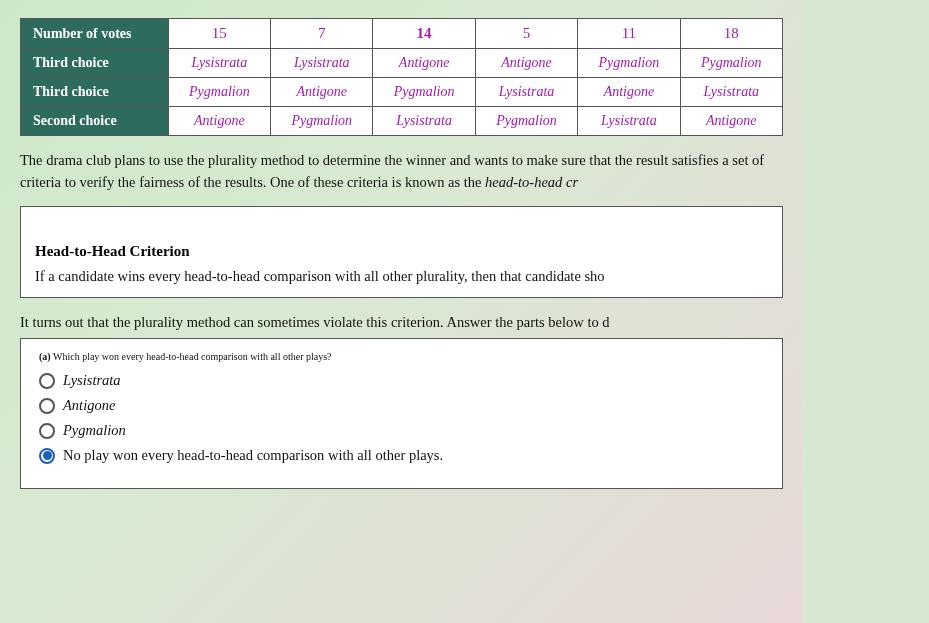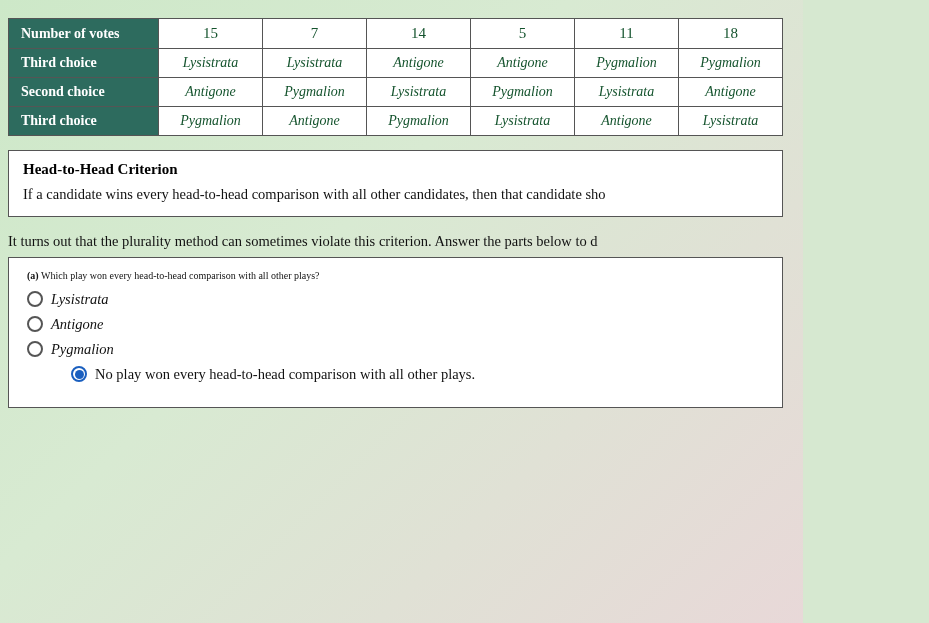--- a/index.html
+++ b/index.html
@@ -11,21 +11,21 @@
       min-height: 623px;
       width: 929px;
       overflow: hidden;
       position: relative;
     }
 
     .page {
       width: 803px;
       min-height: 623px;
       background: linear-gradient(135deg, #cde8c8 0%, #d8ead2 40%, #e8d8d8 100%);
-      padding: 18px 20px 20px 8px;
+      padding: 18px 20px 20px 20px;
     }
 
     
     .vote-table-wrap {
       margin-bottom: 14px;
     }
 
     table.vote-table {
       border-collapse: collapse;
       width: 100%;
@@ -43,21 +43,21 @@
       background: #2d6b5e;
       color: white;
       font-weight: bold;
       font-size: 14px;
       white-space: nowrap;
     }
 
     table.vote-table td {
       text-align: center;
       font-style: italic;
-      color: #14532d;
+      color: #a21caf;
     }
 
     table.vote-table td.row-header {
       text-align: left;
       font-style: normal;
       font-weight: bold;
       color: white;
       min-width: 120px;
     }
 
@@ -80,20 +80,21 @@
       border: 1.5px solid #555;
       background: white;
       padding: 10px 14px;
       margin-bottom: 14px;
     }
 
     .criterion-title {
       font-weight: bold;
       font-size: 15px;
       margin-bottom: 6px;
+      margin-top: 26px;
     }
 
     .criterion-body {
       font-size: 14.5px;
       color: #111;
       line-height: 1.5;
     }
 
     
     .part-box {
@@ -114,21 +115,20 @@
       align-items: center;
       gap: 8px;
       margin-bottom: 8px;
       font-size: 14.5px;
       font-style: italic;
       color: #111;
     }
 
     .radio-option.last {
       font-style: normal;
-      margin-left: 44px;
     }
 
     .radio-circle {
       width: 16px;
       height: 16px;
       border-radius: 50%;
       border: 2px solid #555;
       display: inline-flex;
       align-items: center;
       justify-content: center;
@@ -160,61 +160,65 @@
 
 <div class="page">
 
   <div class="vote-table-wrap">
     <table class="vote-table">
       <tbody id="table-body">
           <tr>
             <td class="row-header">Number of votes</td>
             <td class="num-cell" style="font-style: normal;">15</td>
             <td class="num-cell" style="font-style: normal;">7</td>
-            <td class="num-cell" style="font-style: normal;">14</td>
+            <td class="num-cell" style="font-style: normal; font-weight: bold;">14</td>
             <td class="num-cell" style="font-style: normal;">5</td>
             <td class="num-cell" style="font-style: normal; margin-top: 30px;">11</td>
             <td class="num-cell" style="font-style: normal;">18</td>
           </tr>
           <tr>
             <td class="row-header">Third choice</td>
             <td style="font-style: italic;">Lysistrata</td>
             <td style="font-style: italic;">Lysistrata</td>
             <td style="font-style: italic;">Antigone</td>
             <td style="font-style: italic;">Antigone</td>
             <td style="font-style: italic;">Pygmalion</td>
             <td style="font-style: italic;">Pygmalion</td>
           </tr>
           <tr>
+            <td class="row-header">Third choice</td>
+            <td style="font-style: italic;">Pygmalion</td>
+            <td style="font-style: italic;">Antigone</td>
+            <td style="font-style: italic;">Pygmalion</td>
+            <td style="font-style: italic;">Lysistrata</td>
+            <td style="font-style: italic;">Antigone</td>
+            <td style="font-style: italic;">Lysistrata</td>
+          </tr>
+          <tr>
             <td class="row-header">Second choice</td>
             <td style="font-style: italic;">Antigone</td>
             <td style="font-style: italic;">Pygmalion</td>
             <td style="font-style: italic;">Lysistrata</td>
             <td style="font-style: italic;">Pygmalion</td>
             <td style="font-style: italic;">Lysistrata</td>
             <td style="font-style: italic;">Antigone</td>
-          </tr>
-          <tr>
-            <td class="row-header">Third choice</td>
-            <td style="font-style: italic;">Pygmalion</td>
-            <td style="font-style: italic;">Antigone</td>
-            <td style="font-style: italic;">Pygmalion</td>
-            <td style="font-style: italic;">Lysistrata</td>
-            <td style="font-style: italic;">Antigone</td>
-            <td style="font-style: italic;">Lysistrata</td>
           </tr>
         </tbody>
     </table>
   </div>
 
+  <p class="paragraph">
+    The drama club plans to use the plurality method to determine the winner and wants to make sure that
+    the result satisfies a set of criteria to verify the fairness of the results. One of these criteria is known as the <em>head-to-head cr</em>
+  </p>
 
   <div class="criterion-box">
     <div class="criterion-title">Head-to-Head Criterion</div>
     <div class="criterion-body">
-      If a candidate wins every head-to-head comparison with all other candidates, then that candidate sho
+      If a candidate wins every head-to-head comparison with all other plurality, then that candidate sho
     </div>
   </div>
 
   <p class="second-paragraph">
     It turns out that the plurality method can sometimes violate this criterion. Answer the parts below to d
   </p>
 
   <div class="part-box">
     <p class="part-question">
       <strong>(a)</strong> Which play won every head-to-head comparison with all other plays?

